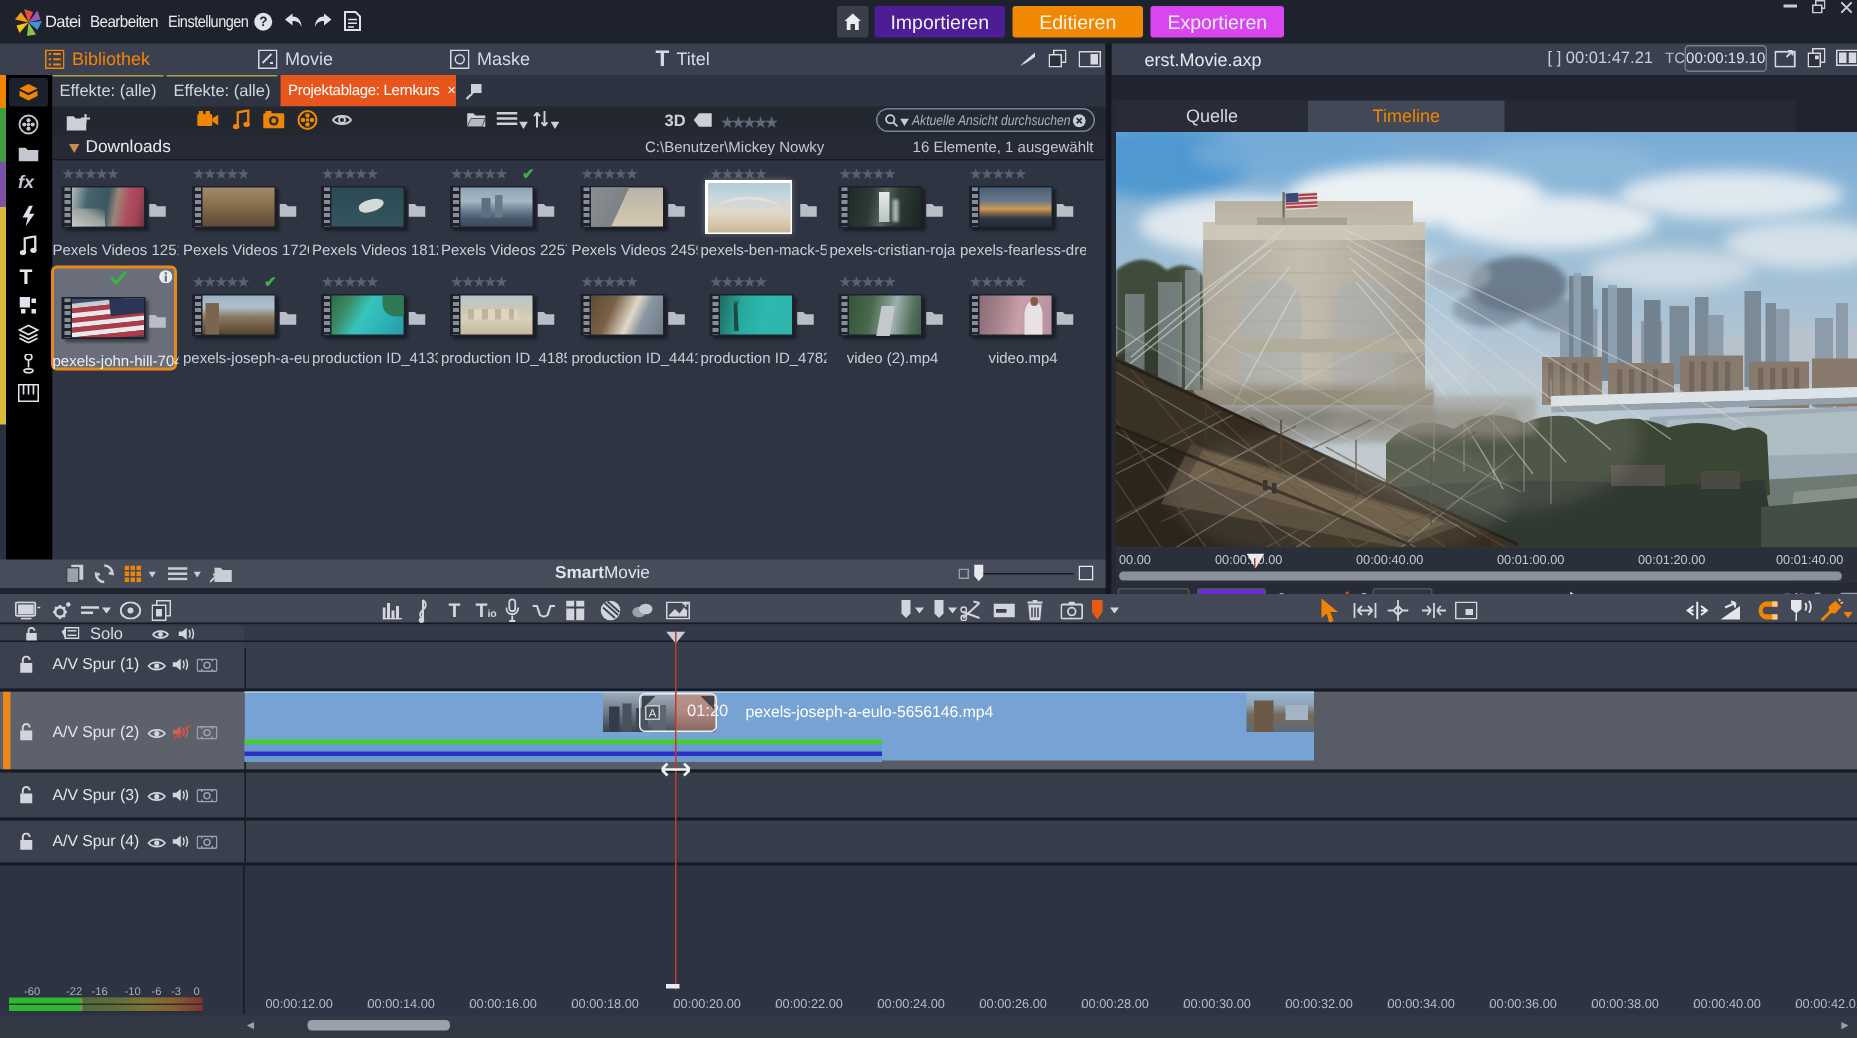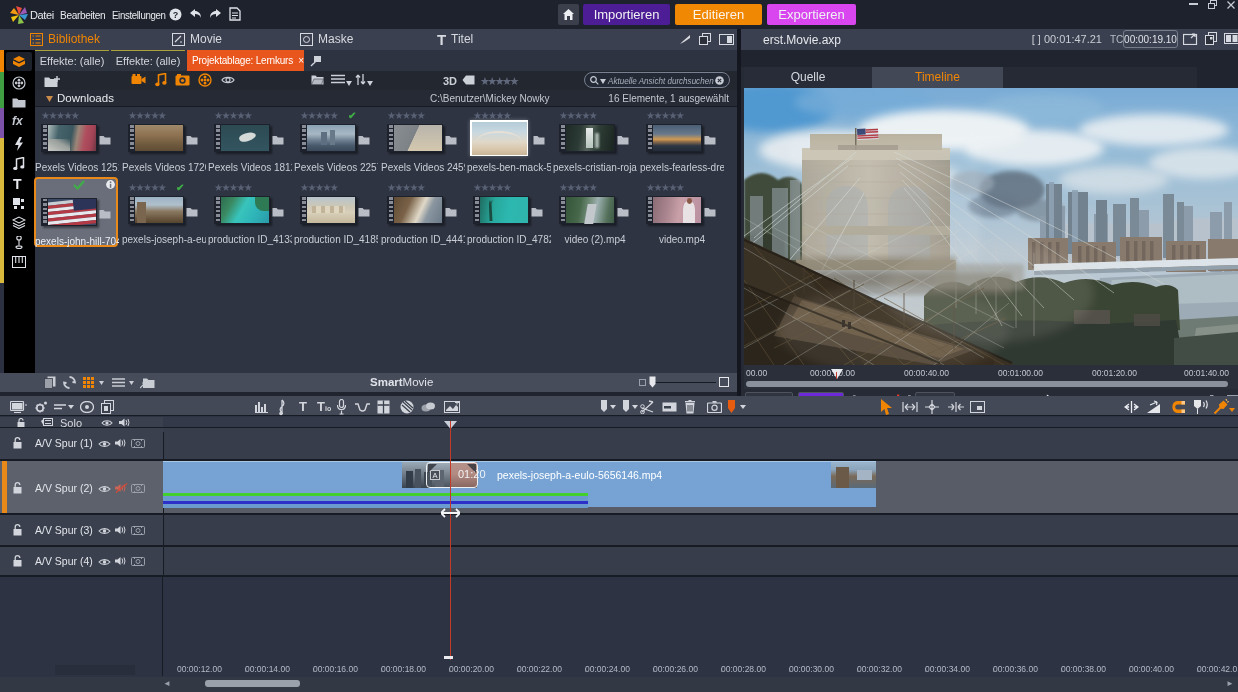--- a/index.html
+++ b/index.html
@@ -1212,20 +1212,31 @@
       <span style="position:absolute;left:830px;top:5px;">00:00:36.00</span>
       <div style="position:absolute;left:898px;top:9px;width:1px;height:4px;background:#6a7180;"></div>
       <span style="position:absolute;left:898px;top:5px;">00:00:38.00</span>
       <div style="position:absolute;left:966px;top:9px;width:1px;height:4px;background:#6a7180;"></div>
       <span style="position:absolute;left:966px;top:5px;">00:00:40.00</span>
       <div style="position:absolute;left:1034px;top:9px;width:1px;height:4px;background:#6a7180;"></div>
       <span style="position:absolute;left:1034px;top:5px;">00:00:42.01</span>
     </div>
   <div class="abs" style="left:162px;top:180px;width:1px;height:100px;background:#171b24;"></div>
 
+  <div id="meter" class="abs" style="left:0px;top:260px;width:163px;height:22px;">
+      <span style="position:absolute;left:16px;top:0px;color:#a8aeb8;font-size:7.5px;">-60</span>
+      <span style="position:absolute;left:44px;top:0px;color:#a8aeb8;font-size:7.5px;">-22</span>
+      <span style="position:absolute;left:61px;top:0px;color:#a8aeb8;font-size:7.5px;">-16</span>
+      <span style="position:absolute;left:83px;top:0px;color:#a8aeb8;font-size:7.5px;">-10</span>
+      <span style="position:absolute;left:101px;top:0px;color:#a8aeb8;font-size:7.5px;">-6</span>
+      <span style="position:absolute;left:114px;top:0px;color:#a8aeb8;font-size:7.5px;">-3</span>
+      <span style="position:absolute;left:129px;top:0px;color:#a8aeb8;font-size:7.5px;">0</span>
+      <div style="position:absolute;left:6px;top:9px;width:129px;height:4px;background:linear-gradient(to right,#2db82d 0%,#2db82d 36%,#6a9a3a 37%,#8a9a3a 55%,#b8a832 70%,#c8862a 85%,#c03a2a 100%);"></div>
+      <div style="position:absolute;left:6px;top:14px;width:129px;height:4px;background:linear-gradient(to right,#2db82d 0%,#2db82d 36%,#6a9a3a 37%,#8a9a3a 55%,#b8a832 70%,#c8862a 85%,#c03a2a 100%);"></div>
+    </div>
   <div class="abs" style="left:55px;top:269px;width:80px;height:10px;background:rgba(35,40,50,0.4);"></div>
   <div class="abs" style="left:444px;top:260px;width:9px;height:3px;background:#e8eaee;"></div>
 
   <div class="abs" style="left:0;top:281px;width:1238px;height:15px;background:#333845;">
     <div class="abs" style="left:205px;top:3px;width:95px;height:7px;background:#9ba1ab;border-radius:3px;"></div>
     <span class="abs" style="left:163px;top:2px;color:#9ba1ab;font-size:8px;">◄</span>
     <span class="abs" style="left:1226px;top:2px;color:#9ba1ab;font-size:8px;">►</span>
   </div>
 </div>
 

